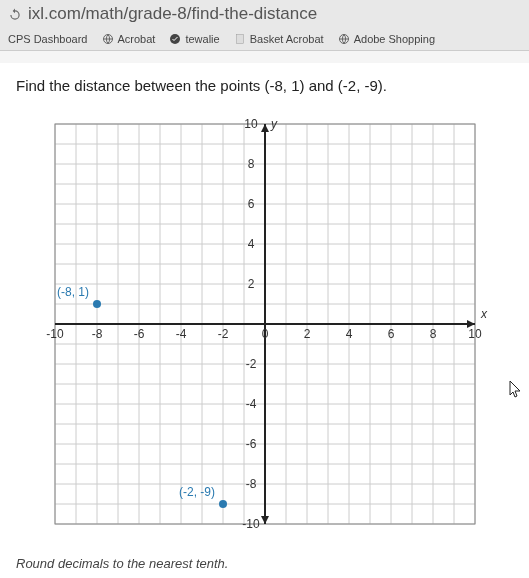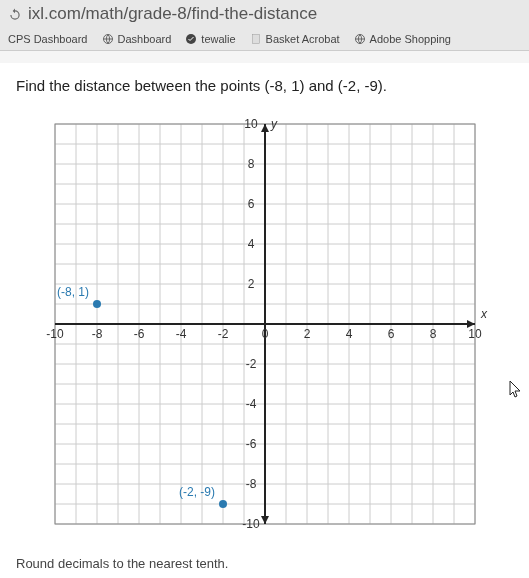--- a/index.html
+++ b/index.html
@@ -13,21 +13,21 @@
 .question { font-size: 15px; color: #222; margin-bottom: 10px; font-weight: 500; }
 .chart-wrap { display: flex; justify-content: center; }
 svg.grid { display: block; }
 .grid-line { stroke: #ccc; stroke-width: 1; }
 .grid-border { stroke: #888; stroke-width: 1; fill: none; }
 .axis { stroke: #222; stroke-width: 2; }
 .tick-label { font-size: 12px; fill: #333; text-anchor: middle; }
 .axis-label { font-size: 12px; fill: #333; font-style: italic; }
 .point { fill: #2a7ab0; }
 .point-label { font-size: 12px; fill: #2a7ab0; }
-.instruction { font-size: 13px; color: #444; margin-top: 12px; }
+.instruction { font-size: 13px; color: #444; margin-top: 12px; font-style: italic; }
 .cursor { position: absolute; right: 6px; top: 380px; font-size: 14px; color: #222; }
 </style>
 </head>
 <body>
 
 <div class="url-bar">
   <span class="reload">
     <svg viewBox="0 0 24 24" width="14" height="14">
         <path fill="#666" d="M12 4V1L8 5l4 4V6a6 6 0 1 1-6 6H4a8 8 0 1 0 8-8z"></path>
       </svg>
@@ -37,21 +37,21 @@
 
 <div class="bookmarks">
   <span class="bm">
     <span>CPS Dashboard</span>
   </span>
   <span class="bm">
     <span class="bm-icon"><svg viewBox="0 0 24 24" width="12" height="12">
           <circle cx="12" cy="12" r="9" fill="none" stroke="#666" stroke-width="2"></circle>
           <path stroke="#666" stroke-width="2" fill="none" d="M3 12h18M12 3a14 14 0 0 1 0 18M12 3a14 14 0 0 0 0 18"></path>
         </svg></span>
-    <span>Dashboard</span>
+    <span>Acrobat</span>
   </span>
   <span class="bm">
     <span class="bm-icon"><svg viewBox="0 0 24 24" width="12" height="12">
           <circle cx="12" cy="12" r="10" fill="#444"></circle>
           <path d="M7 12l3 3 7-7" stroke="#fff" stroke-width="2" fill="none"></path>
         </svg></span>
     <span>tewalie</span>
   </span>
   <span class="bm">
     <span class="bm-icon"><svg viewBox="0 0 24 24" width="12" height="12">

